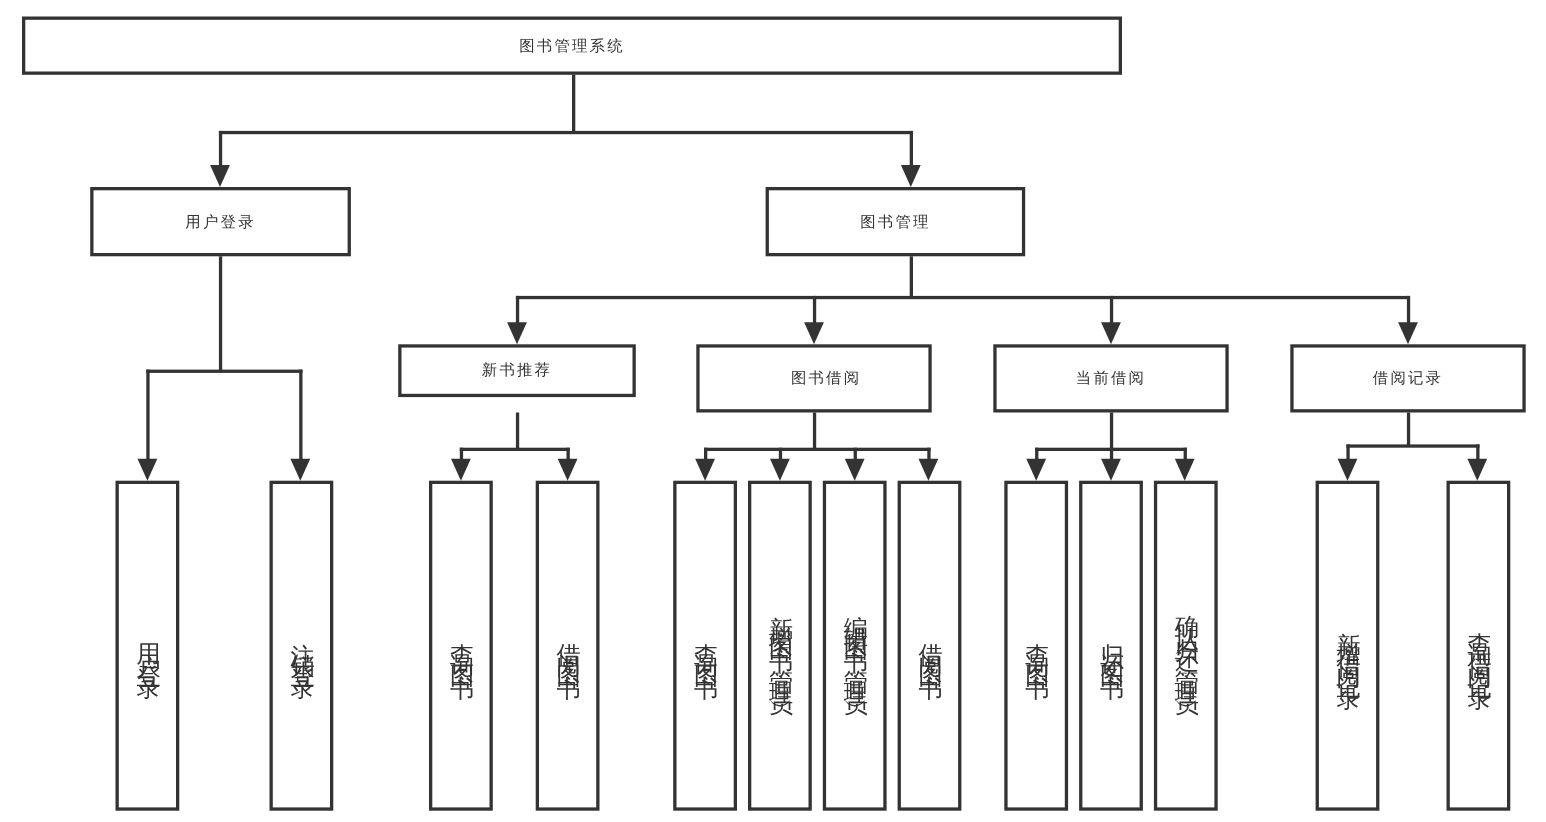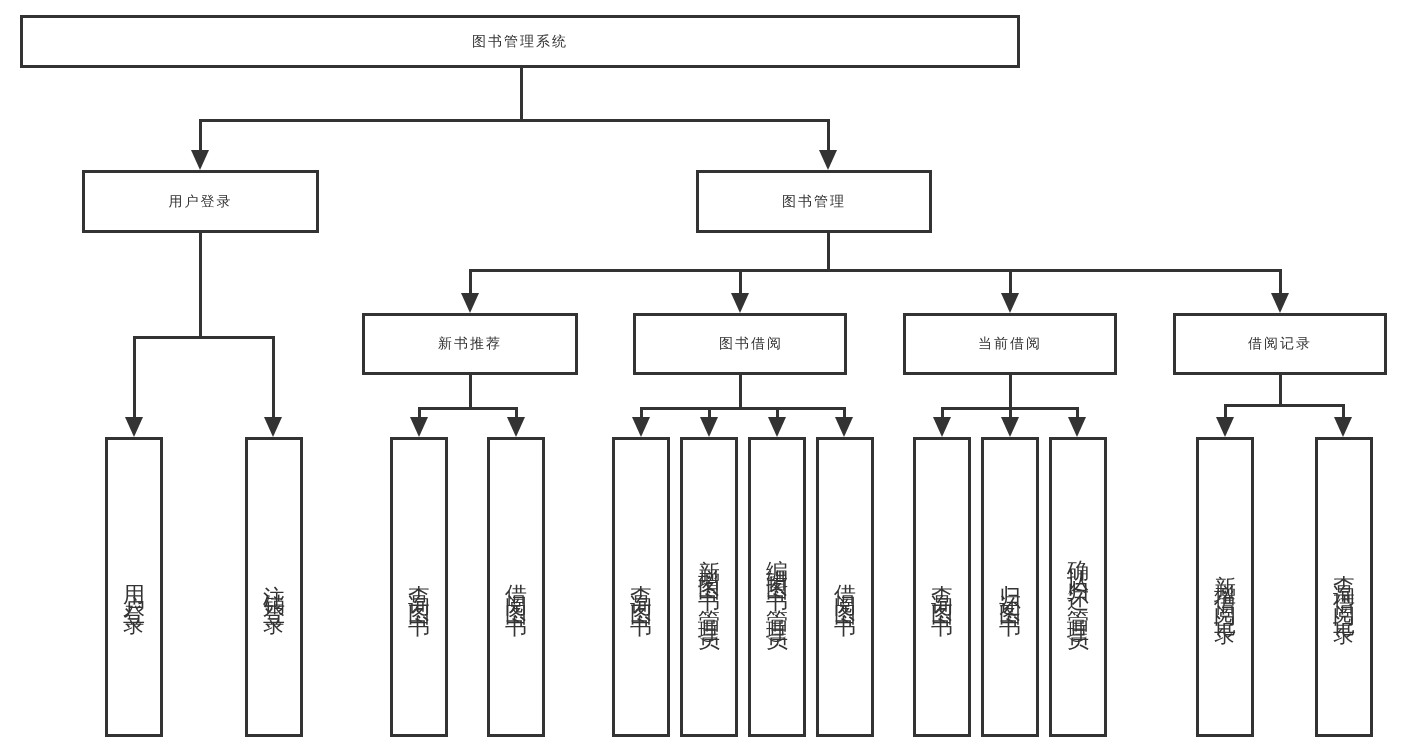--- a/index.html
+++ b/index.html
@@ -64,21 +64,21 @@
   </div>
 
   <div class="box" style="left:82px; top:170px; width:237px; height:63px;">
     <span>用户登录</span>
   </div>
 
   <div class="box" style="left:696px; top:170px; width:236px; height:63px;">
     <span>图书管理</span>
   </div>
 
-  <div class="box" style="left:362px; top:313px; width:216px; height:62px;">
+  <div class="box" style="left:362px; top:313px; width:216px; height:48px;">
     <span>新书推荐</span>
   </div>
 
   <div class="box" style="left:633px; top:313px; width:214px; height:62px;padding-left:22px;">
     <span>图书借阅</span>
   </div>
 
   <div class="box" style="left:903px; top:313px; width:214px; height:62px;">
     <span>当前借阅</span>
   </div>

